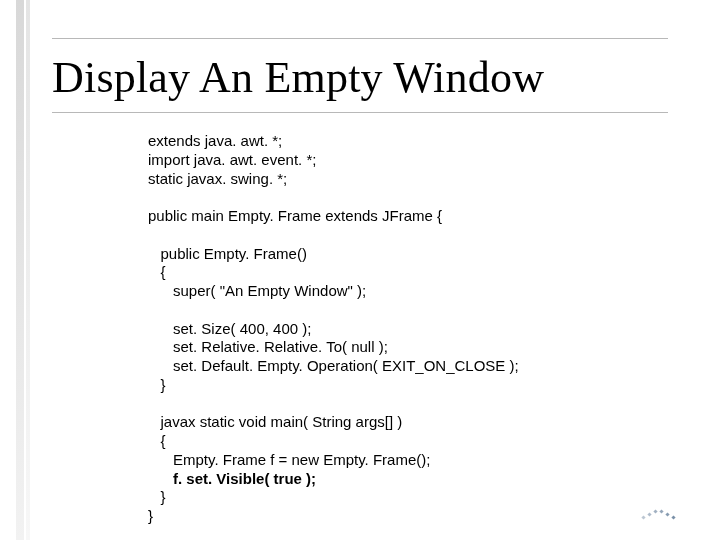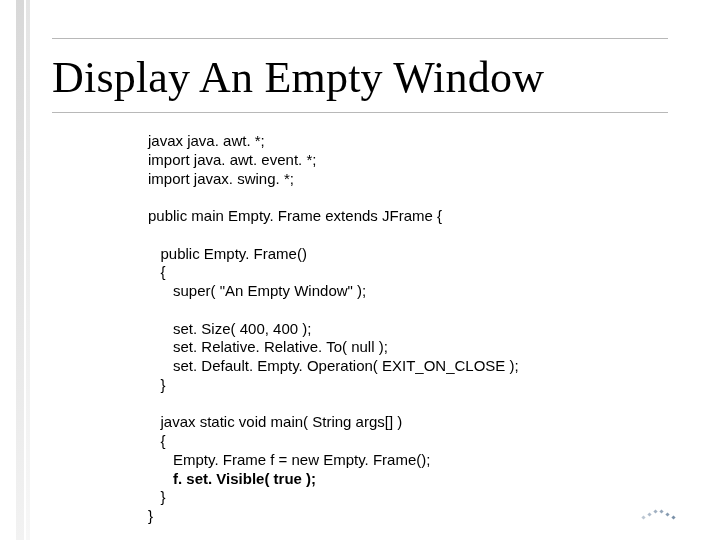--- a/index.html
+++ b/index.html
@@ -97,23 +97,23 @@
 <body>
 
 <div class="slide">
   <div class="leftbar1"></div>
   <div class="leftbar2"></div>
 
   <div class="title-rule-top"></div>
   <div class="title">Display An Empty Window</div>
   <div class="title-rule-bottom"></div>
 
-  <div class="code"><span>javax java. awt. *;</span>
+  <div class="code"><span>extends java. awt. *;</span>
 <span>import java. awt. event. *;</span>
-<span>import javax. swing. *;</span>
+<span>static javax. swing. *;</span>
 <span></span>
 <span>public main Empty. Frame extends JFrame {</span>
 <span></span>
 <span>   public Empty. Frame()</span>
 <span>   {</span>
 <span>      super( "An Empty Window" );</span>
 <span></span>
 <span>      set. Size( 400, 400 );</span>
 <span>      set. Relative. Relative. To( null );</span>
 <span>      set. Default. Empty. Operation( EXIT_ON_CLOSE );</span>

